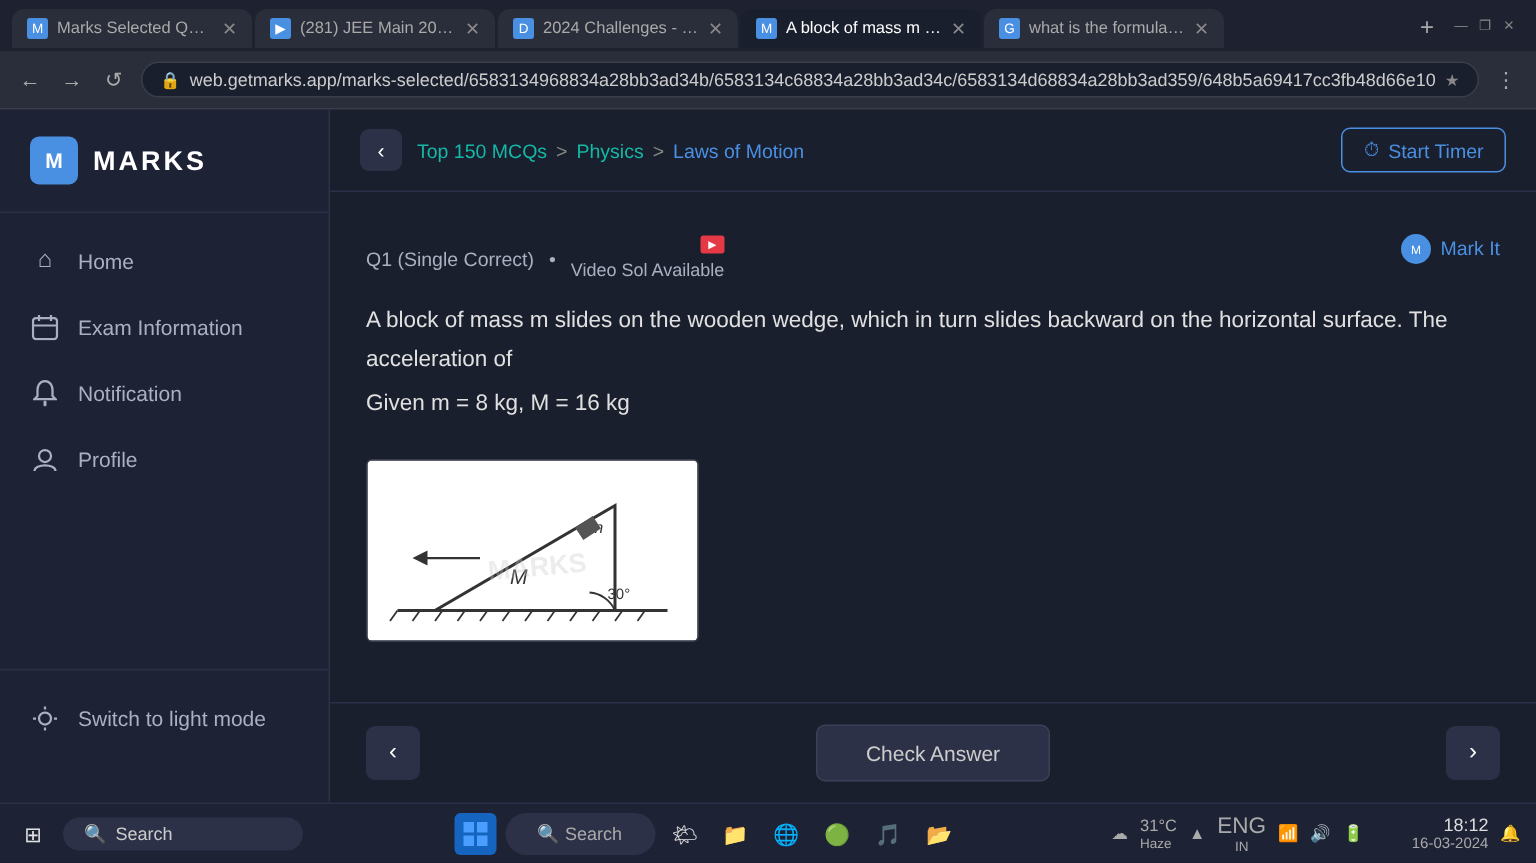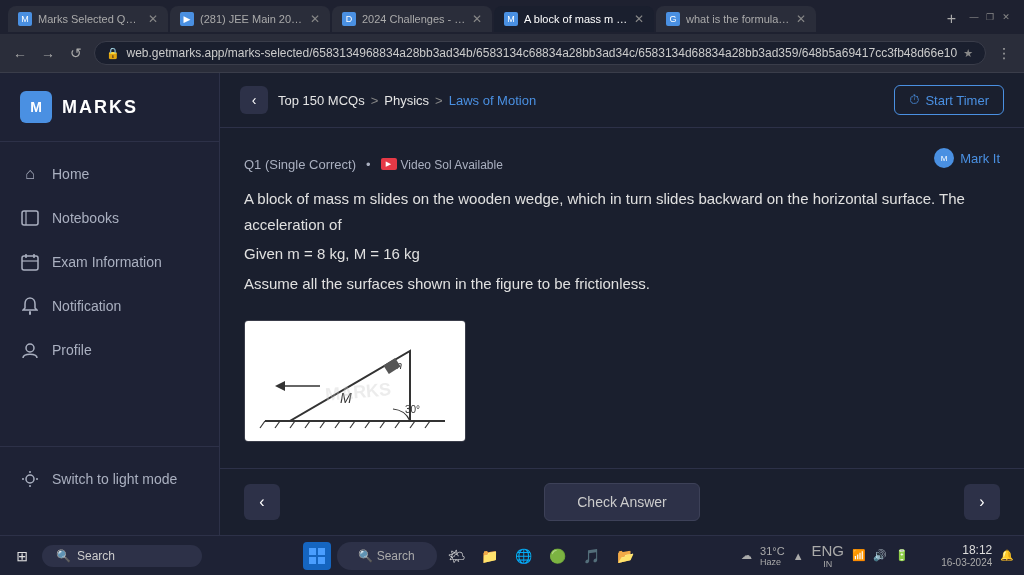--- a/index.html
+++ b/index.html
@@ -201,21 +201,21 @@
       justify-content: center;
     }
     .breadcrumb {
       display: flex;
       align-items: center;
       gap: 6px;
       font-size: 13px;
       flex: 1;
     }
     .breadcrumb a {
-      color: #e5e5e5;
+      color: #14b8a6;
       text-decoration: none;
     }
     .breadcrumb span { color: #888; }
     .breadcrumb .current { color: #4a90e2; }
     .start-timer-btn {
       background: none;
       border: 1px solid #4a90e2;
       color: #4a90e2;
       padding: 6px 14px;
       border-radius: 6px;
@@ -240,23 +240,24 @@
     .question-meta-left {
       display: flex;
       align-items: center;
       gap: 10px;
       font-size: 13px;
       color: #aab0c0;
       margin-top: 13px;
     }
     .video-badge {
       display: flex;
-      align-items: flex-start;
+      align-items: flex-end;
       gap: 4px;
       font-size: 12px;
+      flex-direction: column;
     }
     .video-dot {
       width: 16px;
       height: 12px;
       background: #e63946;
       border-radius: 2px;
       display: flex;
       align-items: center;
       justify-content: center;
       font-size: 7px;
@@ -469,32 +470,20 @@
       <div class="logo-icon">
         <span>M</span>
       </div>
       <span class="logo-text">MARKS</span>
     </div>
 
     <nav class="sidebar-nav">
       <div class="nav-item">
         <span class="nav-icon">⌂</span>
         <span>Home</span>
-      </div>
-      <div class="nav-item">
-        <span class="nav-icon">
-          <svg width="18" height="16" viewBox="0 0 18 16">
-              <rect x="1" y="1" width="16" height="14" rx="2" fill="none" stroke="#aab0c0" stroke-width="1.5"></rect>
-              <line x1="5" y1="1" x2="5" y2="15" stroke="#aab0c0" stroke-width="1.2"></line>
-              <line x1="5" y1="5" x2="5" y2="5" stroke="#aab0c0" stroke-width="2"></line>
-              <line x1="5" y1="8" x2="5" y2="8" stroke="#aab0c0" stroke-width="2"></line>
-              <line x1="5" y1="11" x2="5" y2="11" stroke="#aab0c0" stroke-width="2"></line>
-            </svg>
-        </span>
-        <span>Notebooks</span>
       </div>
       <div class="nav-item">
         <span class="nav-icon">
           <svg width="18" height="18" viewBox="0 0 18 18">
               <rect x="1" y="3" width="16" height="14" rx="2" fill="none" stroke="#aab0c0" stroke-width="1.5"></rect>
               <line x1="5" y1="1" x2="5" y2="5" stroke="#aab0c0" stroke-width="1.5"></line>
               <line x1="13" y1="1" x2="13" y2="5" stroke="#aab0c0" stroke-width="1.5"></line>
               <line x1="1" y1="8" x2="17" y2="8" stroke="#aab0c0" stroke-width="1.2"></line>
             </svg>
         </span>
@@ -574,21 +563,20 @@
                 <text x="6" y="9" text-anchor="middle" font-size="8" fill="white">M</text>
               </svg>
           </div>
           <span>Mark It</span>
         </div>
       </div>
 
       <div class="question-text">
         <p>A block of mass m slides on the wooden wedge, which in turn slides backward on the horizontal surface. The acceleration of</p>
         <p>Given m = 8  kg,  M = 16  kg</p>
-        <p>Assume all the surfaces shown in the figure to be frictionless.</p>
       </div>
 
       
       <div class="question-image">
         <div class="diagram-container">
           <svg width="200" height="100" viewBox="0 0 200 100">
 
             <line x1="10" y1="90" x2="190" y2="90" stroke="#333" stroke-width="2"></line>
 
             <line x1="10" y1="90" x2="5" y2="97" stroke="#333" stroke-width="1.2"></line>

